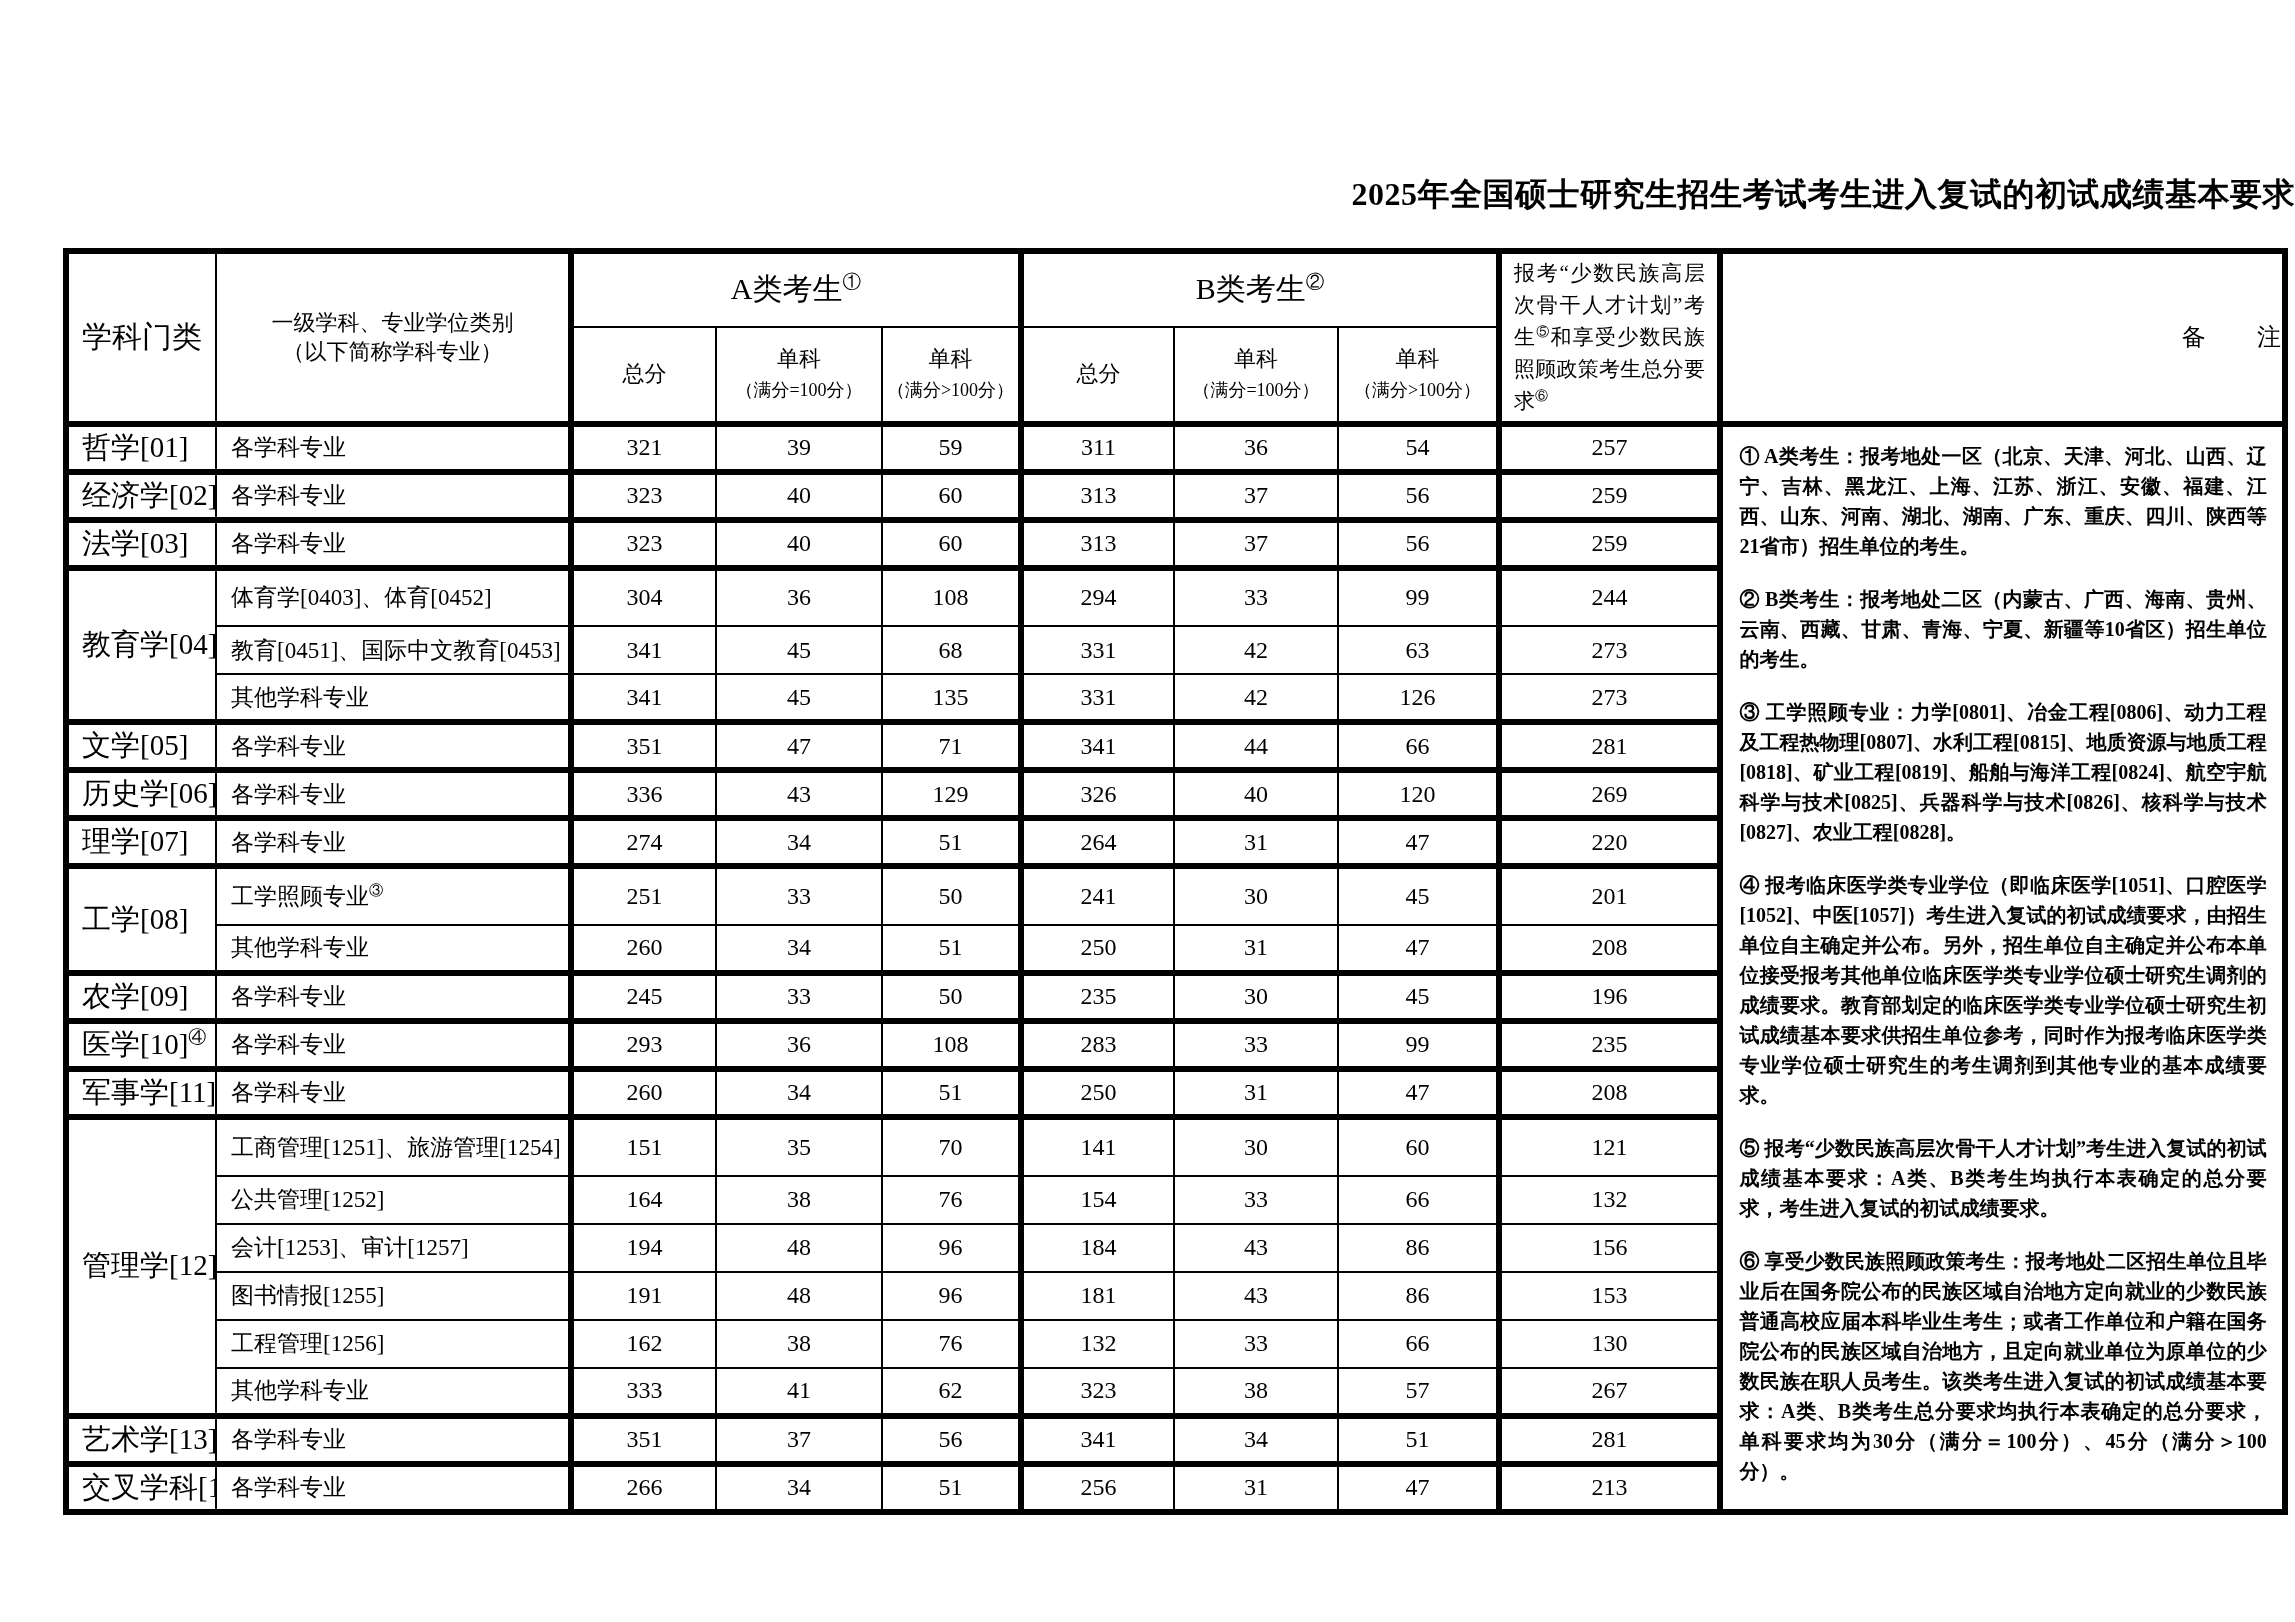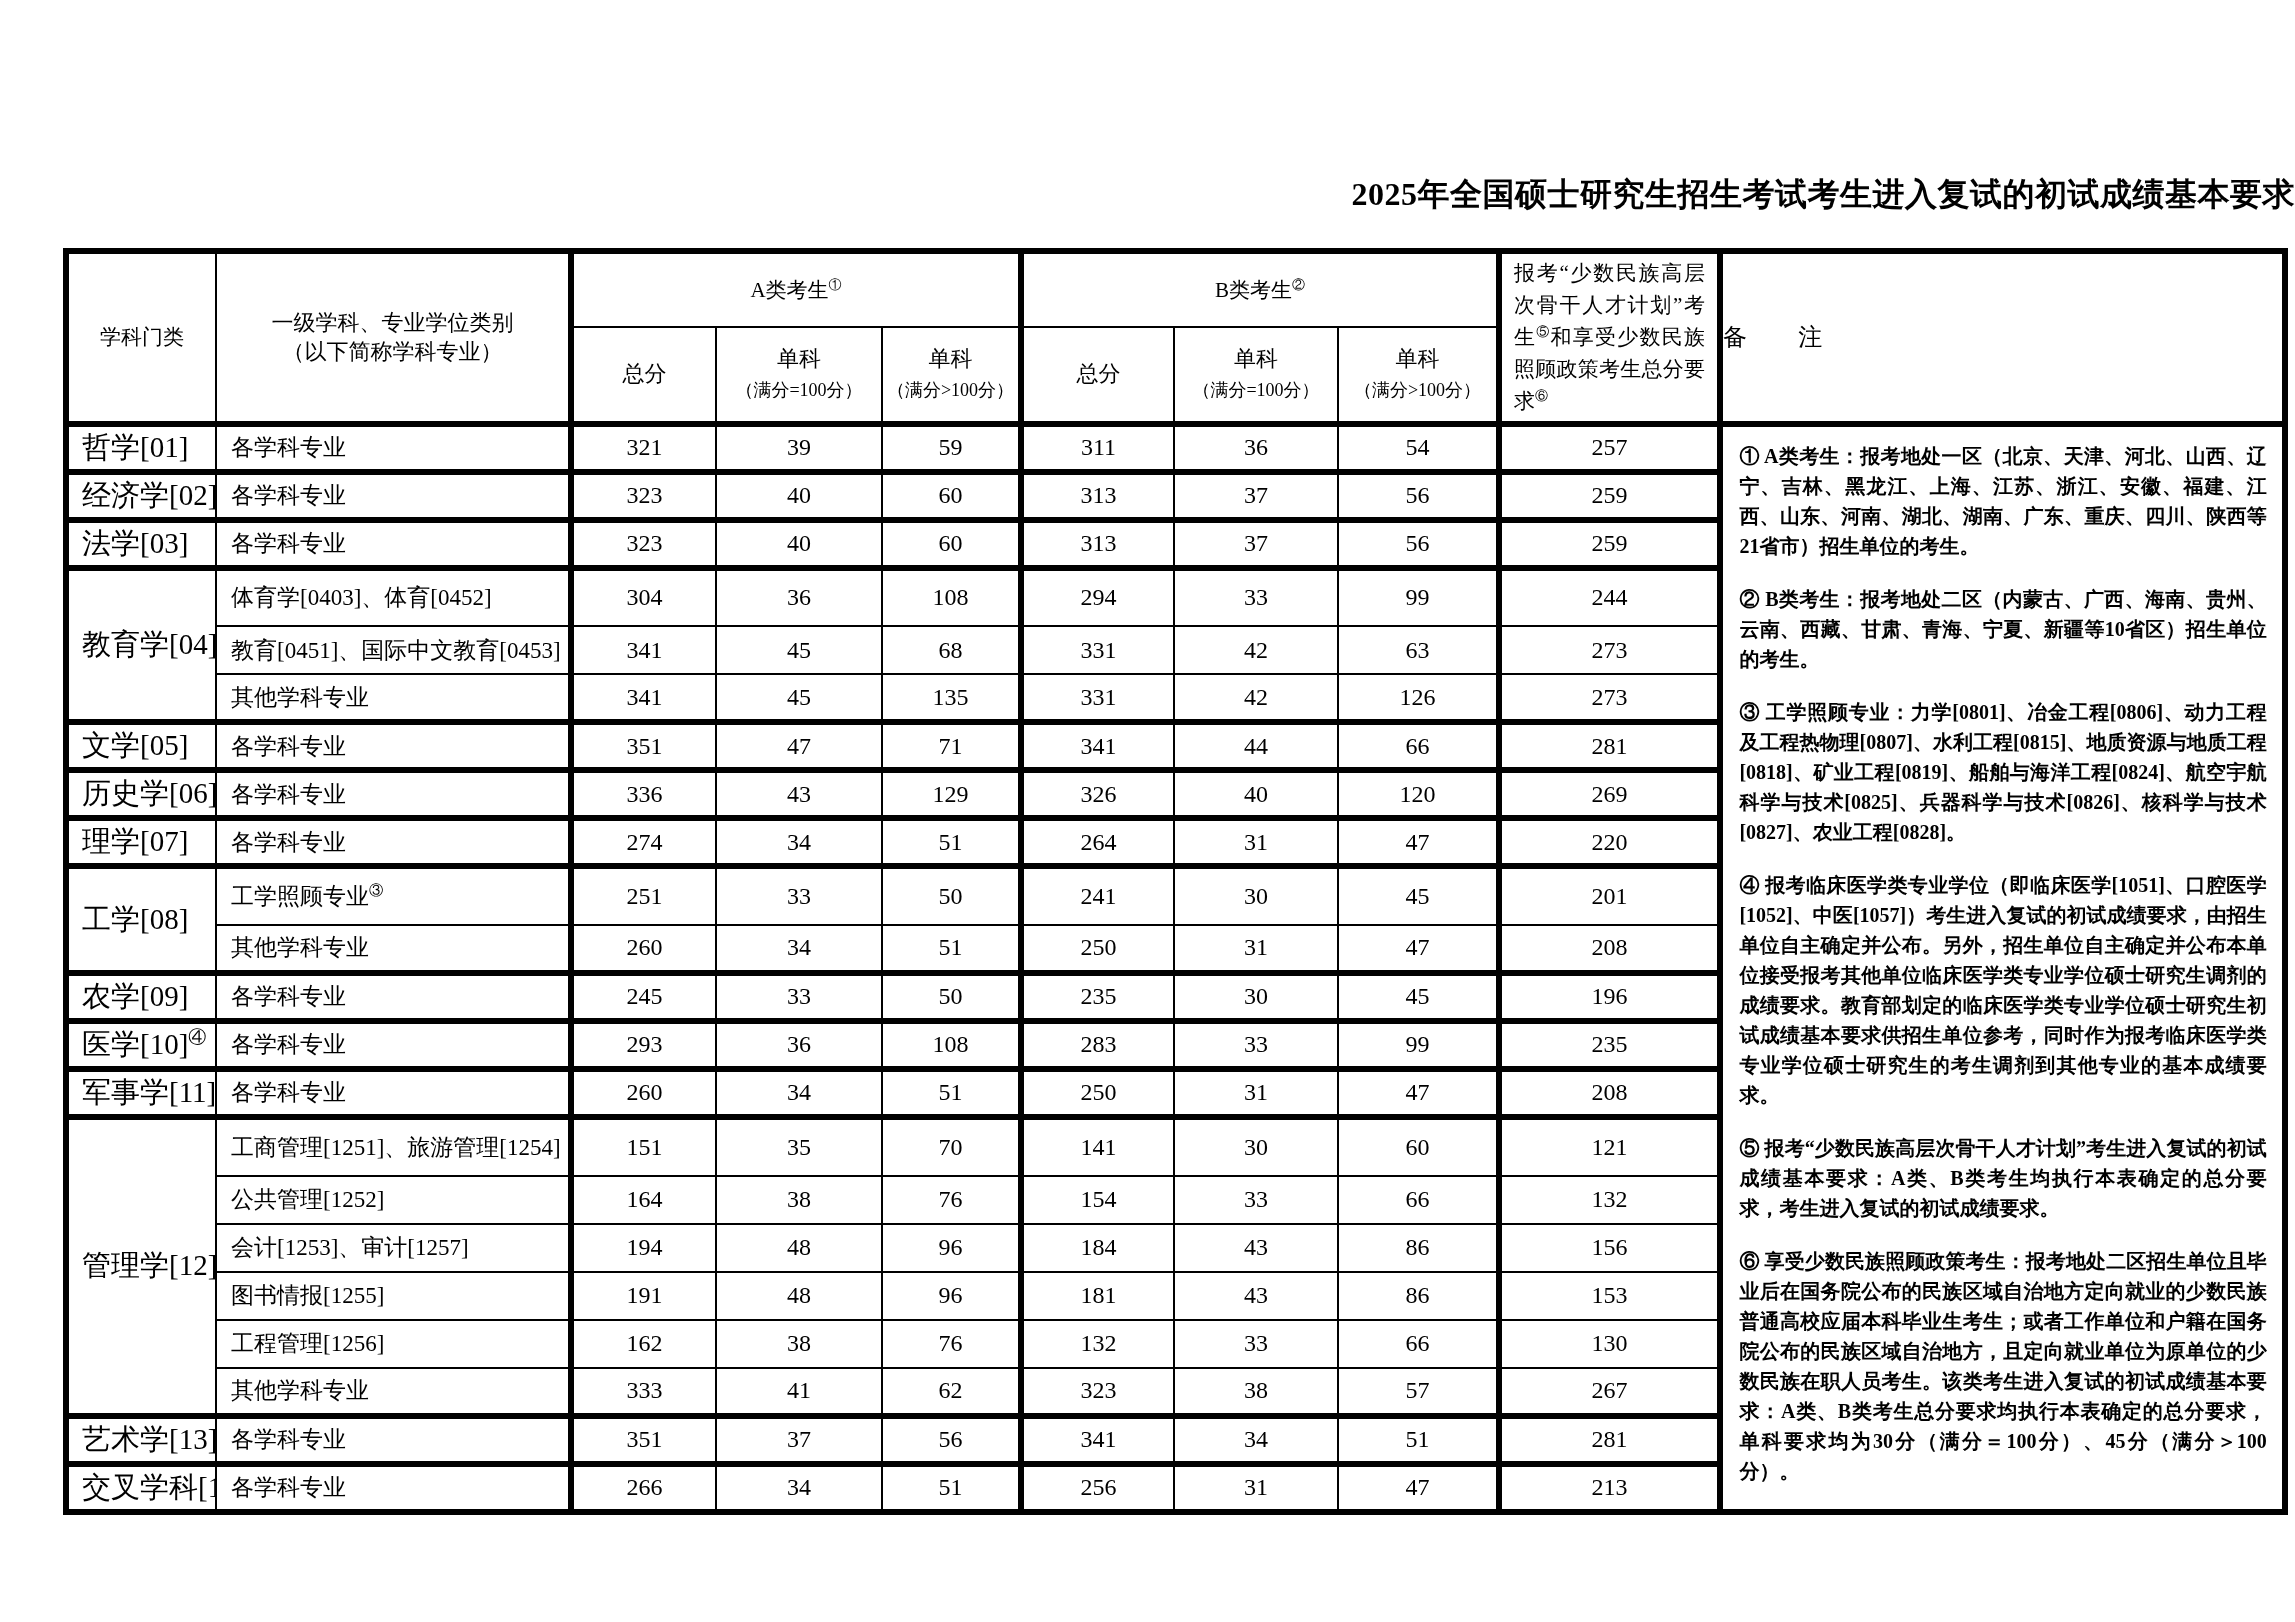--- a/index.html
+++ b/index.html
@@ -42,32 +42,32 @@
     font-weight: normal;
     overflow: hidden;
   }
   .thickL { border-left-width: 6.5px !important; }
   thead tr.hr1 { height: 72px; }
   thead tr.hr2 { height: 92px; }
   thead tr.hr2 th { border-bottom-width: 6.5px; }
   tbody tr { height: 48px; }
   tbody tr.group-start td { border-top-width: 6.5px; }
 
-  th.h-main { font-size: 21px; text-align: center; vertical-align: middle; }
+  th.h-main { font-size: 30px; text-align: center; vertical-align: middle; }
   th.h-sub  { font-size: 22px; text-align: center; vertical-align: middle; line-height: 1.35; }
   th.h-sub .small { font-size: 18px; }
   th.h-minority {
     font-size: 21px;
     line-height: 32px;
     text-align: justify;
     text-align-last: left;
     vertical-align: middle;
     padding: 3.3px 12px;
   }
-  th.h-remark { font-size: 24px; text-align: left; vertical-align: middle; letter-spacing: 1.1px; }
+  th.h-remark { font-size: 24px; text-align: right; vertical-align: middle; letter-spacing: 1.1px; }
 
   td.cat  { font-size: 29px; text-align: left; vertical-align: middle; padding-left: 13px; white-space: nowrap; }
   td.spec { font-size: 23px; text-align: left; vertical-align: middle; padding-left: 14px; white-space: nowrap; margin-left: 38px; }
   td.num  { font-size: 24px; text-align: center; vertical-align: middle; }
 
   td.notes-cell {
     vertical-align: top;
     text-align: justify;
     padding: 14px 15.3px 0 16.4px;
   }

